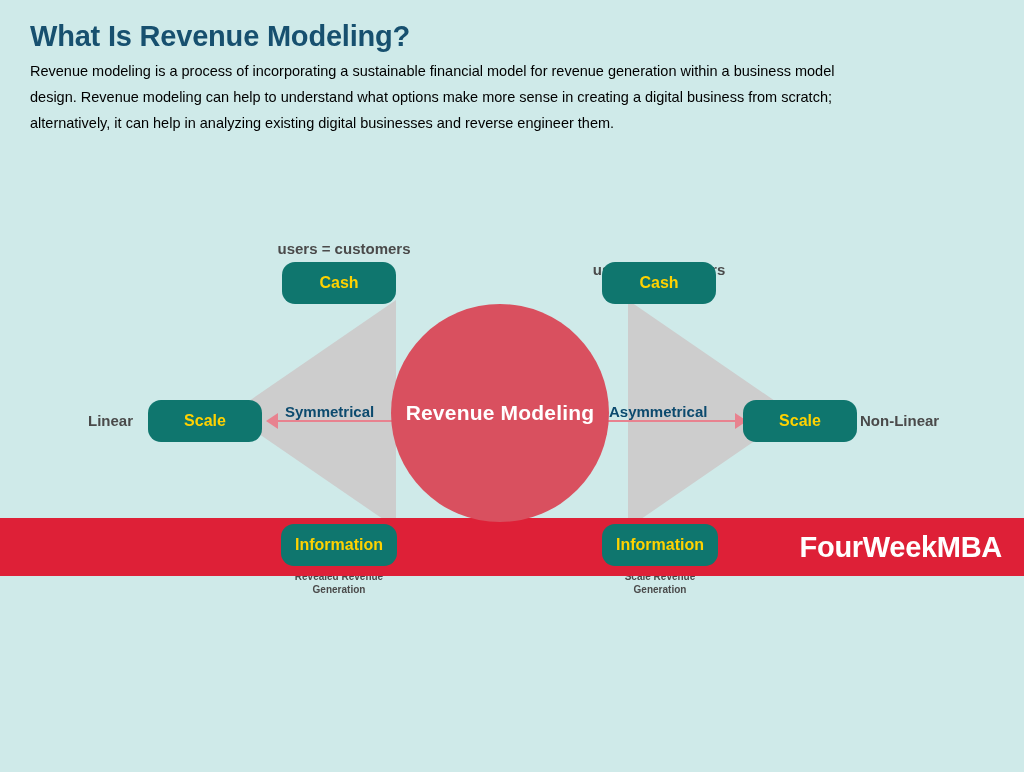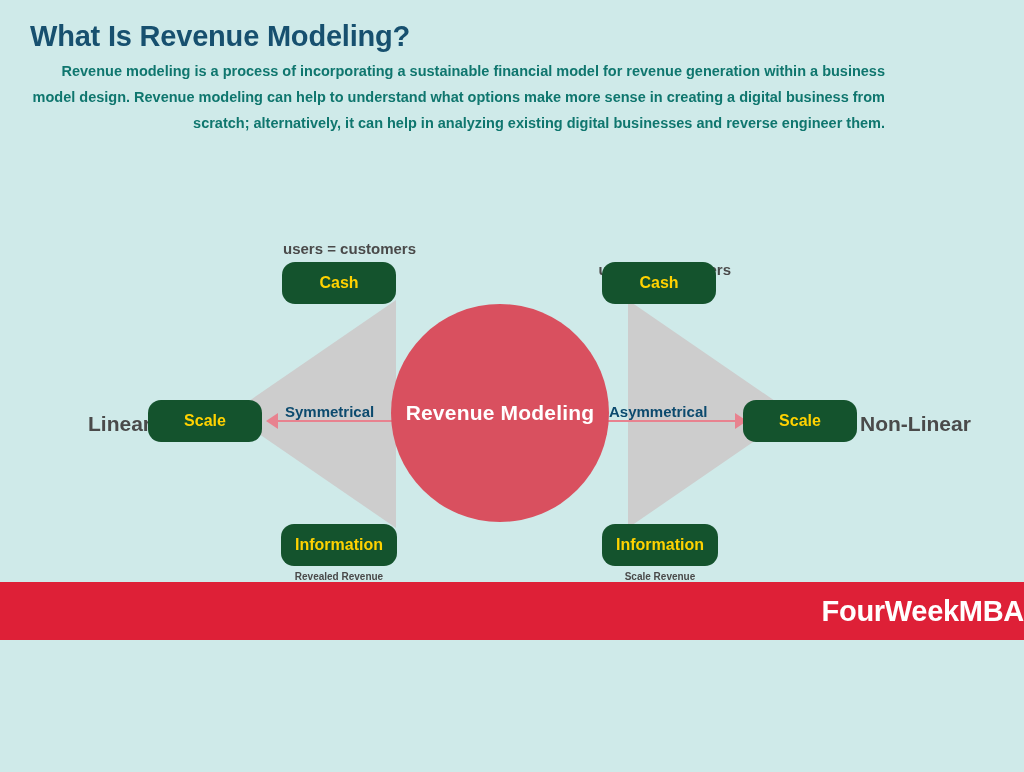--- a/index.html
+++ b/index.html
@@ -12,46 +12,45 @@
     background: #cfeae9;
     font-family: "Liberation Sans", sans-serif;
     overflow: hidden;
     position: relative;
   }
 
   #page-root {
     position: absolute;
     left: 0; top: 0;
     width: 1024px;
-    height: 640px;
+    height: 576px;
   }
 
   
   .header {
     position: absolute;
     left: 30px;
     top: 20px;
     width: 900px;
   }
   .header-title {
     font-size: 29px;
     font-weight: bold;
     color: #17506f;
     letter-spacing: -0.2px;
     margin: 0 0 6px 0;
     line-height: 1.15;
   }
   .header-desc {
     font-size: 14.5px;
-    color: #0f766e;
+    color: #000000;
     line-height: 1.78;
     max-width: 855px;
     margin: 0;
-    font-weight: bold;
-    text-align: right;
+    font-weight: normal;
   }
 
   
   .diagram {
     position: absolute;
     left: 0;
     top: 150px;
     width: 1024px;
     height: 560px;
   }
@@ -94,21 +93,21 @@
     color: #ffffff;
     font-size: 21px;
     font-weight: bold;
     letter-spacing: 0.2px;
     text-align: right;
   }
 
   
   .pill {
     position: absolute;
-    background: #14532d;
+    background: #0f766e;
     border-radius: 13px;
     display: flex;
     align-items: center;
     justify-content: center;
     color: #ffd200;
     font-weight: bold;
     font-size: 16px;
     z-index: 5;
   }
   .pill-cash-left   { left: 282px; top: 112px; width: 114px; height: 42px; }
@@ -118,42 +117,42 @@
   .pill-info-left   { left: 281px; top: 374px; width: 116px; height: 42px; }
   .pill-info-right  { left: 602px; top: 374px; width: 116px; height: 42px; }
 
   
   .top-label {
     position: absolute;
     font-size: 15px;
     font-weight: bold;
     color: #4a4a4a;
     white-space: nowrap;
-    text-align: right;
+    text-align: center;
   }
   .top-label-left  { left: 272px; top: 90px; width: 144px; }
   .top-label-right { left: 587px; top: 90px; width: 144px; margin-top: 21px; }
 
   
   .bottom-label {
     position: absolute;
     font-size: 10px;
     font-weight: bold;
     color: #4a4a4a;
     text-align: center;
     line-height: 1.3;
     white-space: pre-line;
   }
   .bottom-label-left  { left: 259px; top: 420px; width: 160px; }
   .bottom-label-right { left: 580px; top: 420px; width: 160px; }
 
   
   .side-label {
     position: absolute;
-    font-size: 21px;
+    font-size: 15px;
     font-weight: bold;
     color: #4a4a4a;
     white-space: nowrap;
   }
   .side-label-linear     { left: 88px;  top: 262px; }
   .side-label-nonlinear  { left: 860px; top: 262px; text-align: right; }
 
   
   .arrow-label {
     position: absolute;
@@ -206,20 +205,21 @@
     background: #de2037;
     display: flex;
     align-items: center;
     justify-content: flex-end;
   }
   .footer-brand {
     color: #ffffff;
     font-size: 29px;
     font-weight: bold;
     letter-spacing: -0.3px;
+    margin-right: 22px;
   }
 </style>
 </head>
 <body>
 
 <div id="page-root">
 
   <div class="header">
     <h1 class="header-title">What Is Revenue Modeling?</h1>
     <p class="header-desc">Revenue modeling is a process of incorporating a sustainable financial model for revenue generation within a business model design. Revenue modeling can help to understand what options make more sense in creating a digital business from scratch; alternatively, it can help in analyzing existing digital businesses and reverse engineer them.</p>

